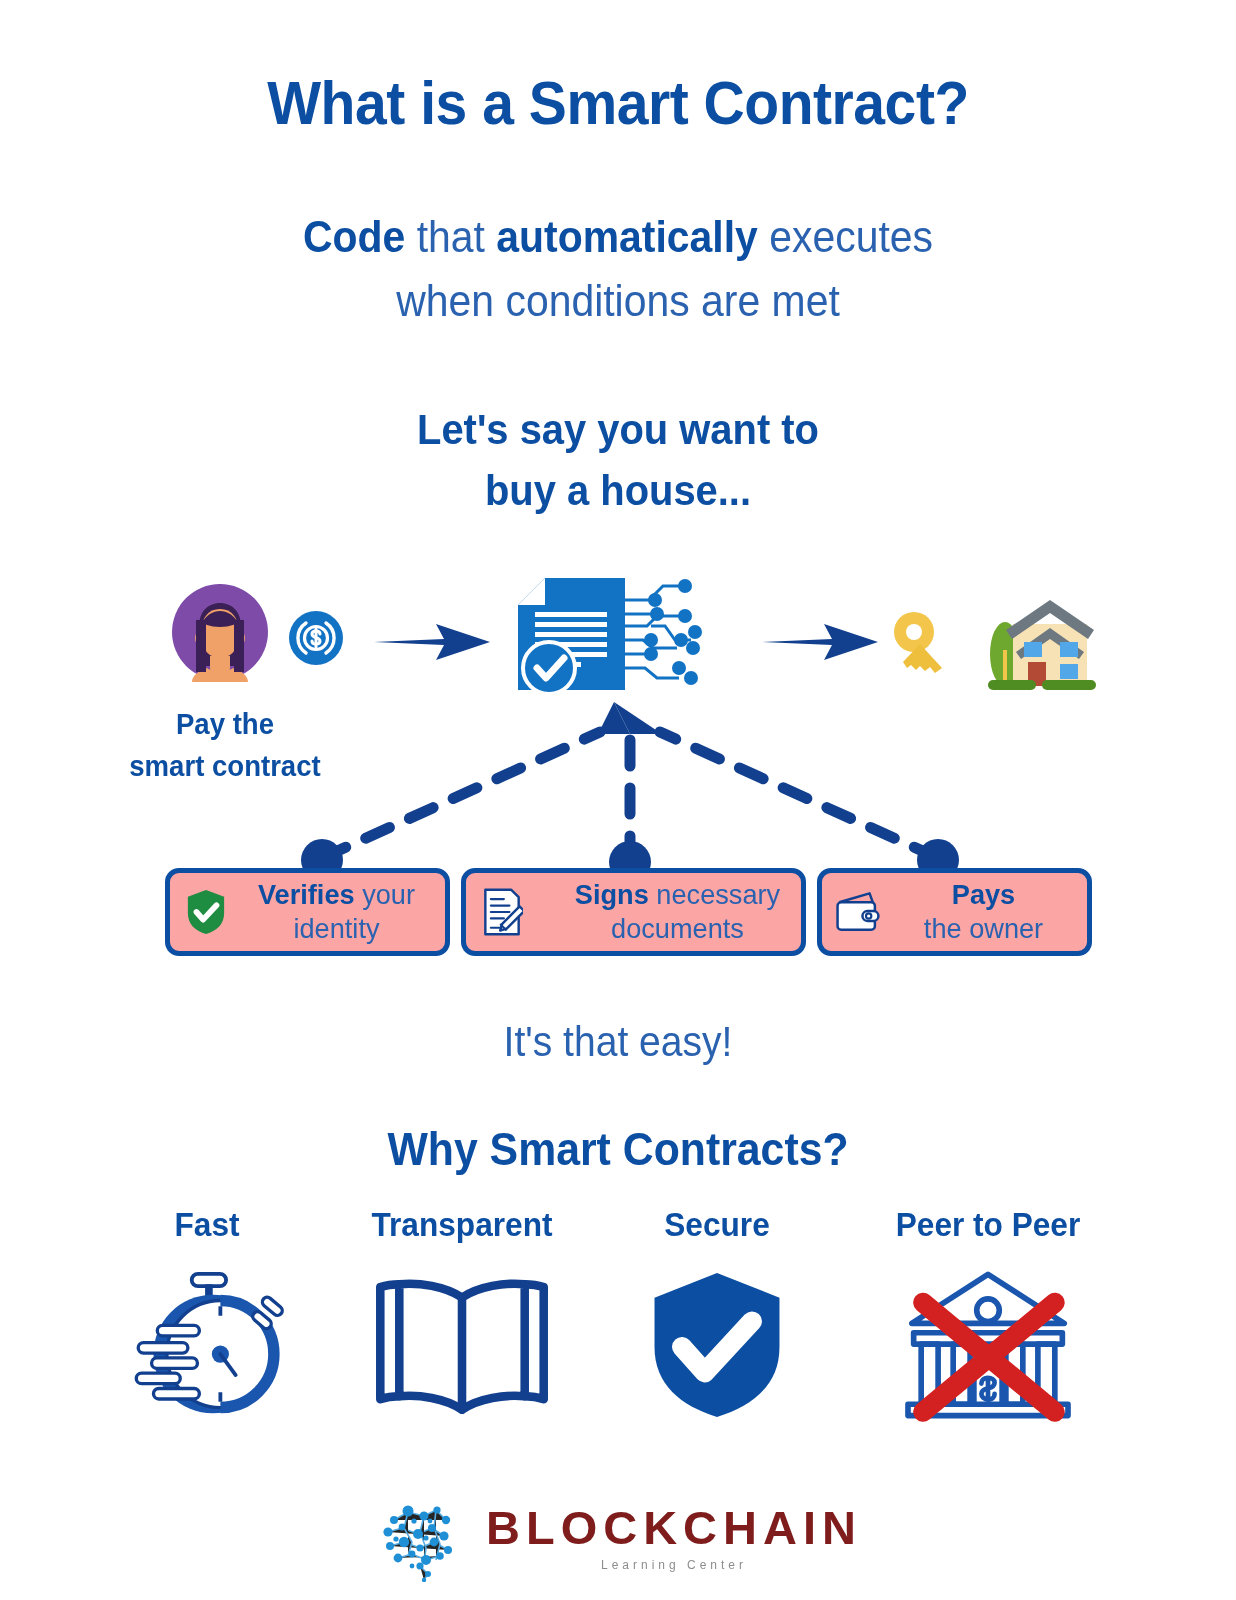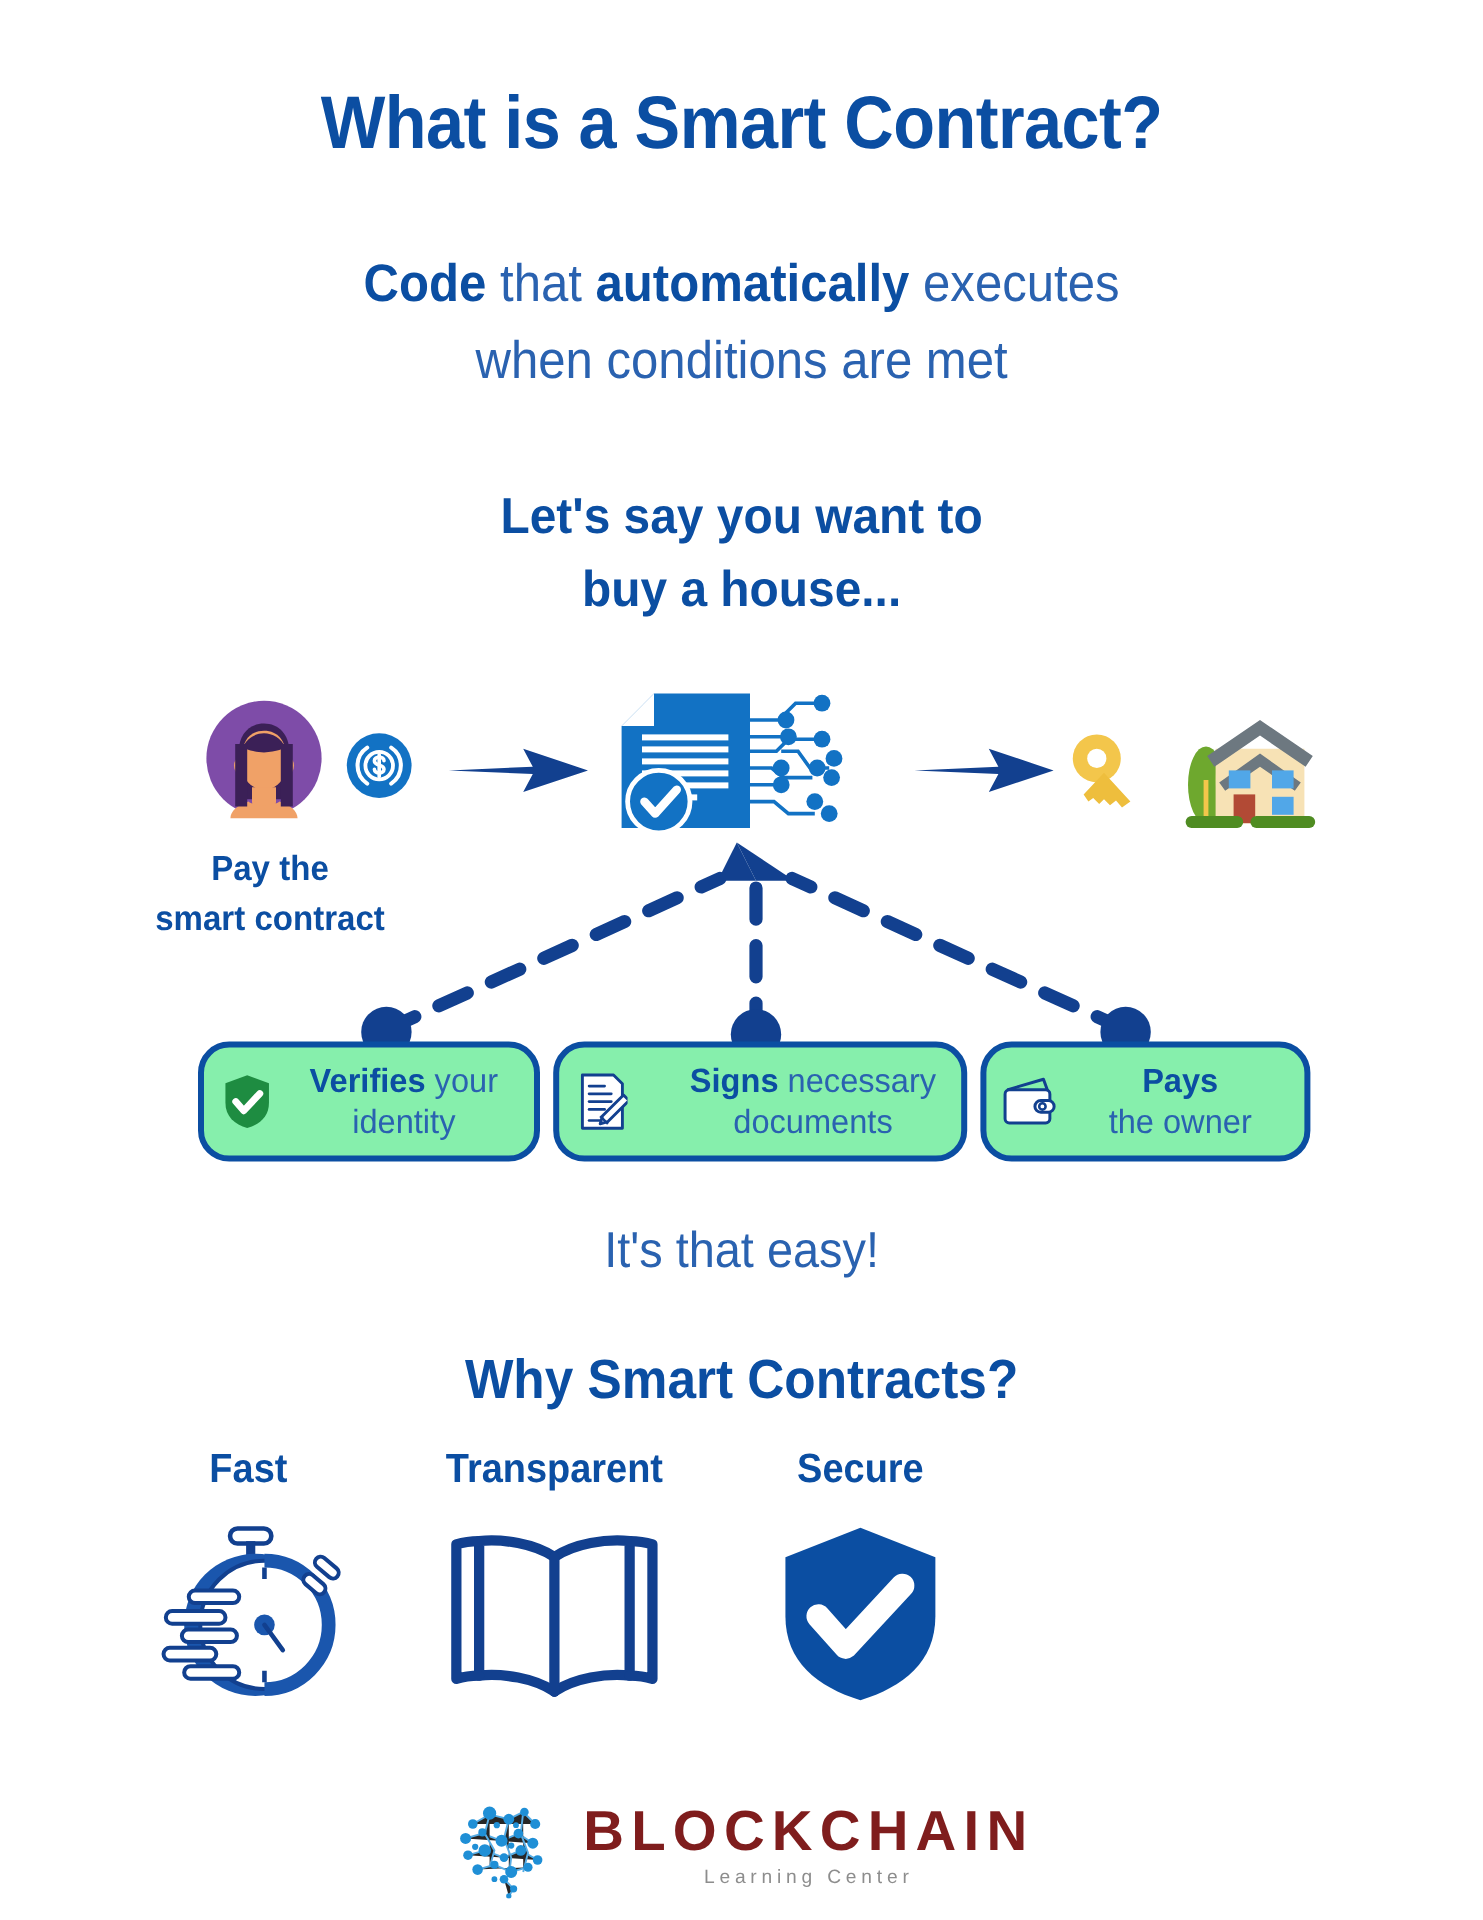--- a/index.html
+++ b/index.html
@@ -58,26 +58,26 @@
     font-size:29px; font-weight:bold; color:#0b4ea2; line-height:1.45;
     transform:scaleX(.95); transform-origin:50% 50%;
   }
 
   
   .connectors{position:absolute; top:690px; left:0; width:1236px; height:200px;}
 
   
   .boxes{position:absolute; top:868px; left:0; width:1236px; height:104px;}
   .cbox{
-    position:absolute; top:0; height:100px;
-    border:5px solid #0b4ea2; border-radius:26px;
+    position:absolute; top:0; height:88px;
+    border:5px solid #0b4ea2; border-radius:14px;
     box-sizing:border-box;
     display:flex; align-items:center; gap:10px;
     padding:0 12px;
-    background:#86efac;
+    background:#fca5a5;
   }
   .cbox.b1{left:165px; width:285px;}
   .cbox.b2{left:461px; width:345px;gap:40px;}
   .cbox.b3{left:817px; width:275px;}
   .cbox .bicon{flex:0 0 auto; width:48px; height:52px; display:flex; align-items:center; justify-content:center;}
   .cbox .btext{
     flex:1 1 auto; text-align:center;
     font-size:28px; line-height:1.2; color:#2a62b0;
     transform:scaleX(.97); transform-origin:50% 50%;
   }
@@ -110,21 +110,21 @@
 
   
   .logo{position:absolute; top:1486px; left:0; width:1236px; height:104px;
         display:flex; align-items:center; justify-content:center; gap:18px;}
   .logo .ltext{display:flex; flex-direction:column; align-items:center;}
   .logo .lmain{
     font-size:47px; font-weight:bold; letter-spacing:6px; color:#7f1d1d;
     line-height:1;
   }
   .logo .lsub{
-    font-size:16px; letter-spacing:4px; color:#8d8d8d; margin-top:7px;
+    font-size:12px; letter-spacing:4px; color:#8d8d8d; margin-top:7px;
   }
 </style>
 </head>
 <body>
 
 <div class="page">
 
   <div class="title">What is a Smart Contract?</div>
 
   <div class="subtitle">
@@ -348,20 +348,43 @@
     <div class="ben n2">
       <div class="blabel">Secure</div>
       <div class="bimg">
         <svg viewBox="0 0 150 160" width="142" height="152">
           <path d="M75 4l66 26v52c0 40-28 62-66 74C37 144 9 122 9 82V30z" fill="#0b4ea2"></path>
           <path d="M38 82l24 27 50-54" stroke="#fff" stroke-width="21" fill="none" stroke-linecap="round" stroke-linejoin="round"></path>
         </svg>
       </div>
     </div>
 
+    <div class="ben n3">
+      <div class="blabel">Peer to Peer</div>
+      <div class="bimg">
+        <svg viewBox="0 0 190 170" width="180" height="160">
+          <g fill="none" stroke="#1a56ad" stroke-width="6" stroke-linejoin="round">
+            <path d="M95 10 L176 62 H14 Z"></path>
+            <circle cx="95" cy="48" r="12"></circle>
+            <rect x="16" y="72" width="158" height="12"></rect>
+            <rect x="24" y="84" width="18" height="64"></rect>
+            <rect x="58" y="84" width="18" height="64"></rect>
+            <rect x="114" y="84" width="18" height="64"></rect>
+            <rect x="148" y="84" width="18" height="64"></rect>
+            <path d="M80 148v-26a15 15 0 0 1 30 0v26"></path>
+            <rect x="10" y="148" width="170" height="12"></rect>
+          </g>
+          <path d="M95 120v24M88 126c0-4 3-6 7-6s7 2 7 5-3 5-7 6-7 3-7 6 3 6 7 6 7-2 7-6" fill="none" stroke="#1a56ad" stroke-width="5" stroke-linecap="round"></path>
+          <g stroke="#d32020" stroke-width="21" stroke-linecap="round">
+            <path d="M26 40 L166 156"></path>
+            <path d="M166 40 L26 156"></path>
+          </g>
+        </svg>
+      </div>
+    </div>
   </div>
 
   <div class="logo">
     <svg width="94" height="88" viewBox="0 0 94 88">
       <g stroke="#3b9fe0" stroke-width="1.6" opacity=".85">
         <path d="M20 26 L34 18 L50 22 L62 16 L72 26"></path>
         <path d="M14 38 L28 34 L44 40 L58 34 L70 42"></path>
         <path d="M16 52 L30 48 L46 54 L60 48 L74 56"></path>
         <path d="M24 64 L38 60 L52 66 L66 62"></path>
         <path d="M34 18 L30 34 L38 48 L34 62"></path>

